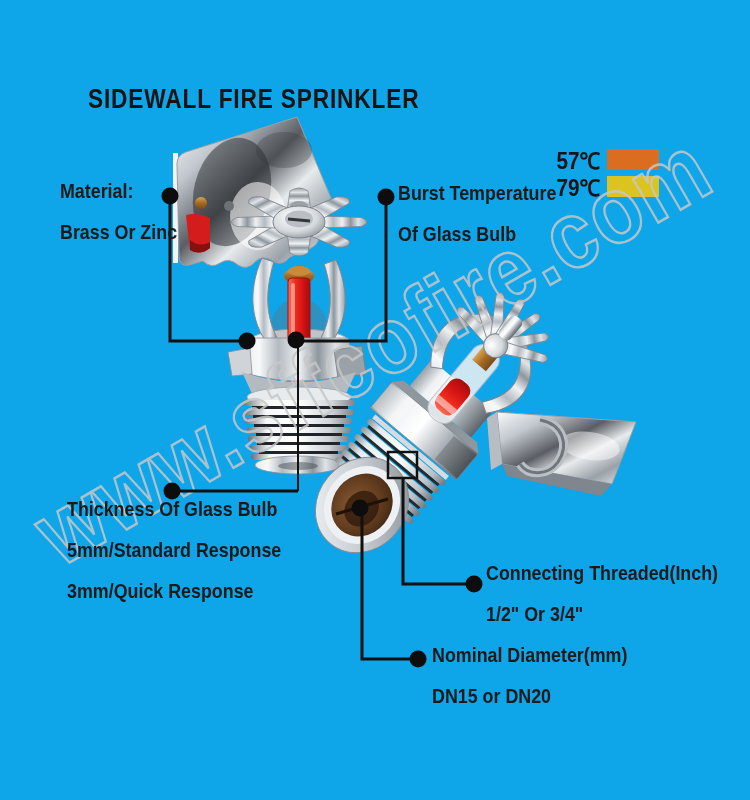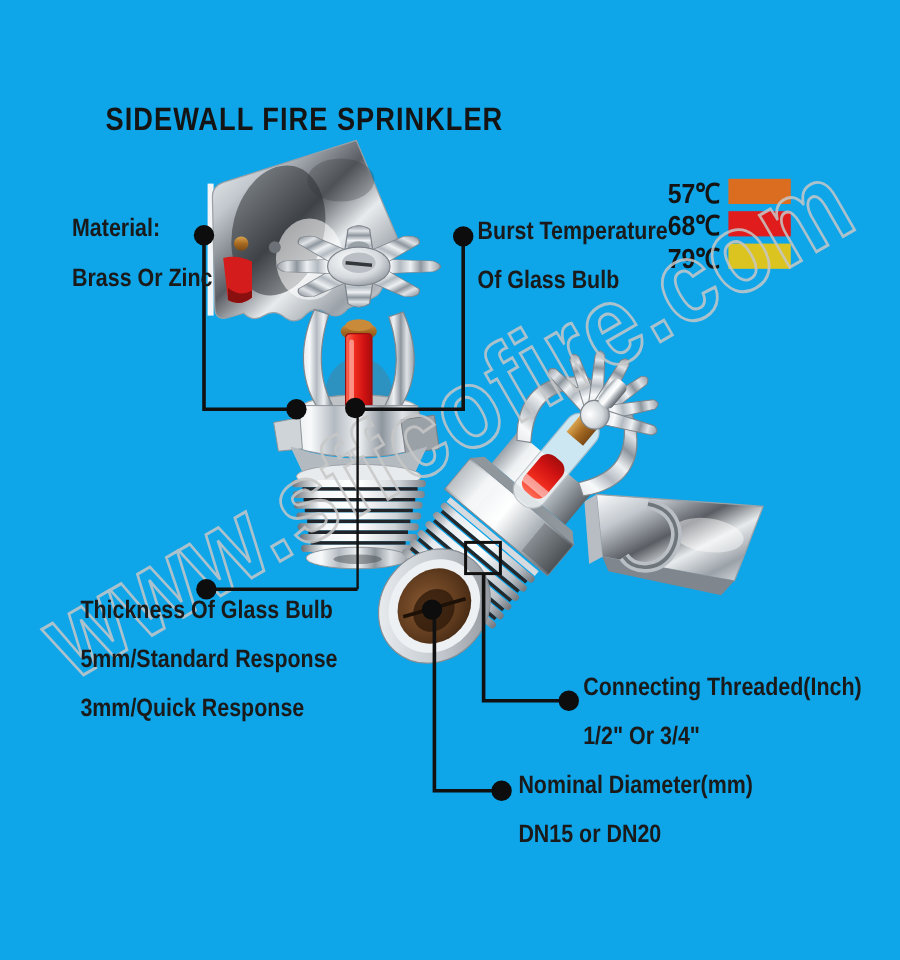--- a/index.html
+++ b/index.html
@@ -38,24 +38,20 @@
 <div class="canvas">
 
   <div class="page-title">SIDEWALL FIRE SPRINKLER</div>
 
   <div class="legend">
     <div class="legend-row">
       <span class="legend-label">57℃</span>
       <span class="legend-swatch" style="background-color: rgb(219, 109, 32);"></span>
     </div>
     <div class="legend-row">
-      <span class="legend-label">68℃</span>
-      <span class="legend-swatch" style="background-color: rgb(224, 28, 28);"></span>
-    </div>
-    <div class="legend-row">
       <span class="legend-label">79℃</span>
       <span class="legend-swatch" style="background-color: rgb(220, 196, 32);"></span>
     </div>
   </div>
 
   <svg class="scene" width="750" height="800" viewBox="0 0 750 800">
     <defs>
       <linearGradient id="chromeD" x1="0" y1="0" x2="1" y2="1">
         <stop offset="0" stop-color="#fafbfc"></stop>
           <stop offset=".22" stop-color="#c2c8ce"></stop>

